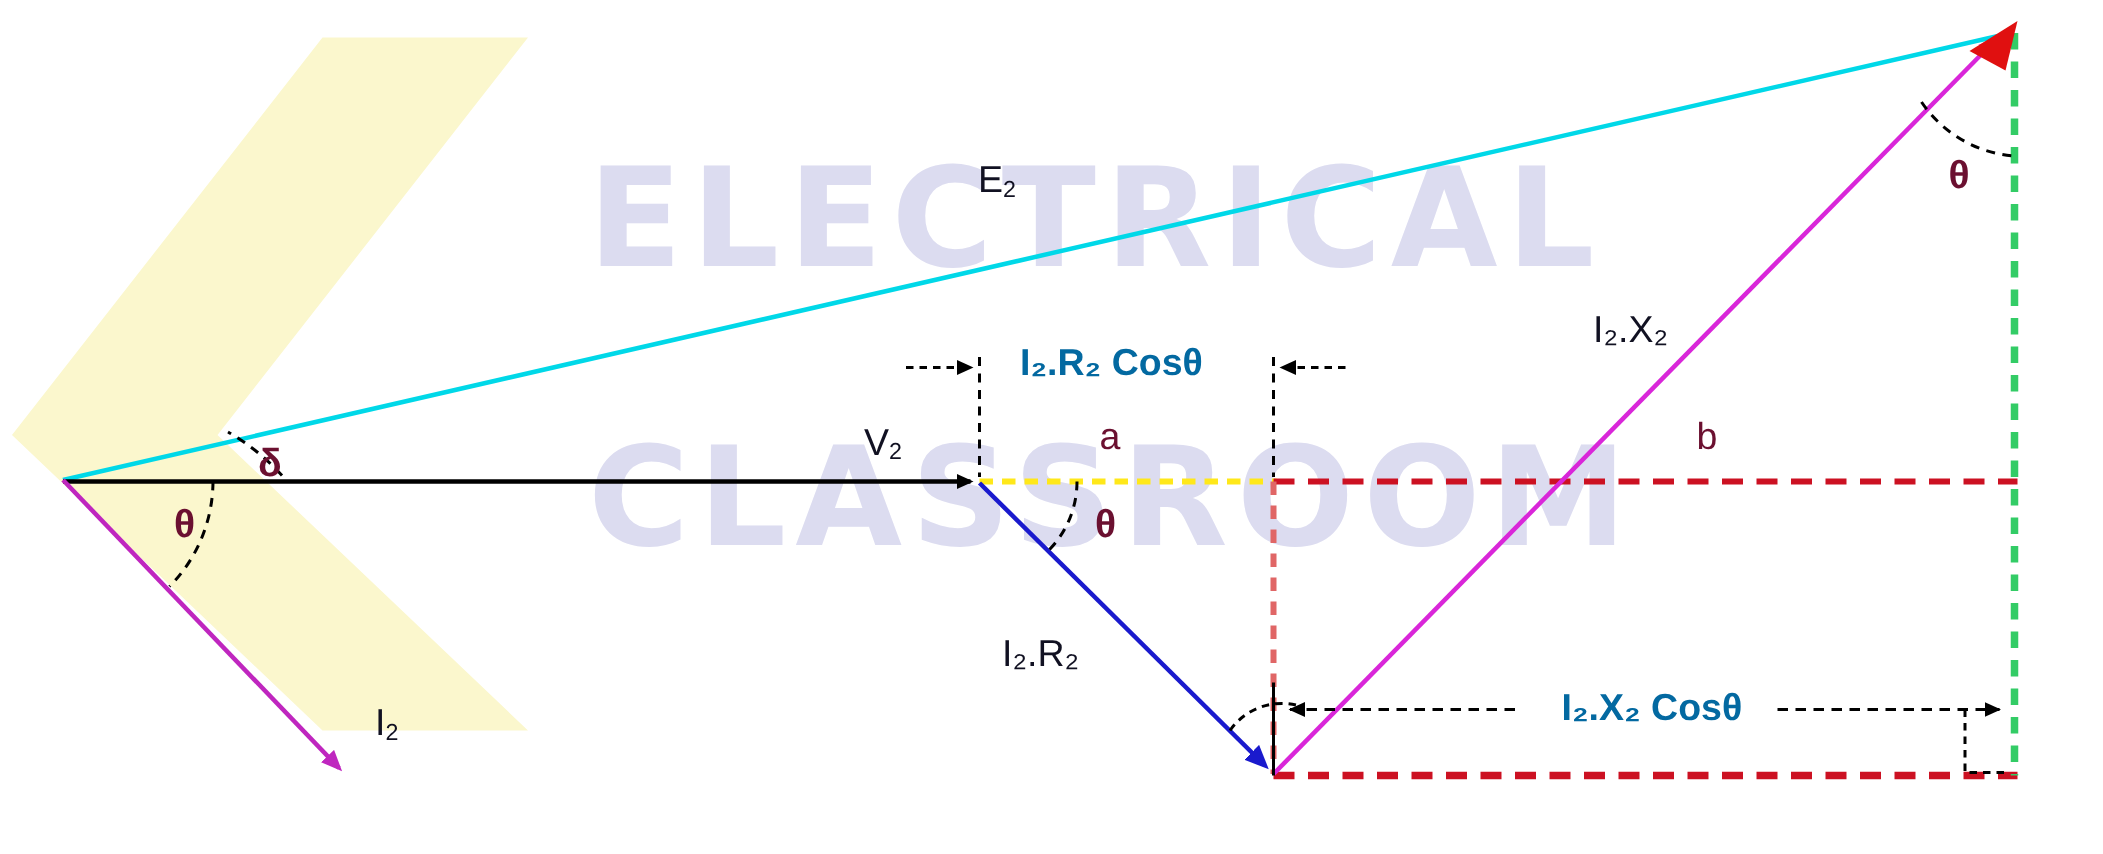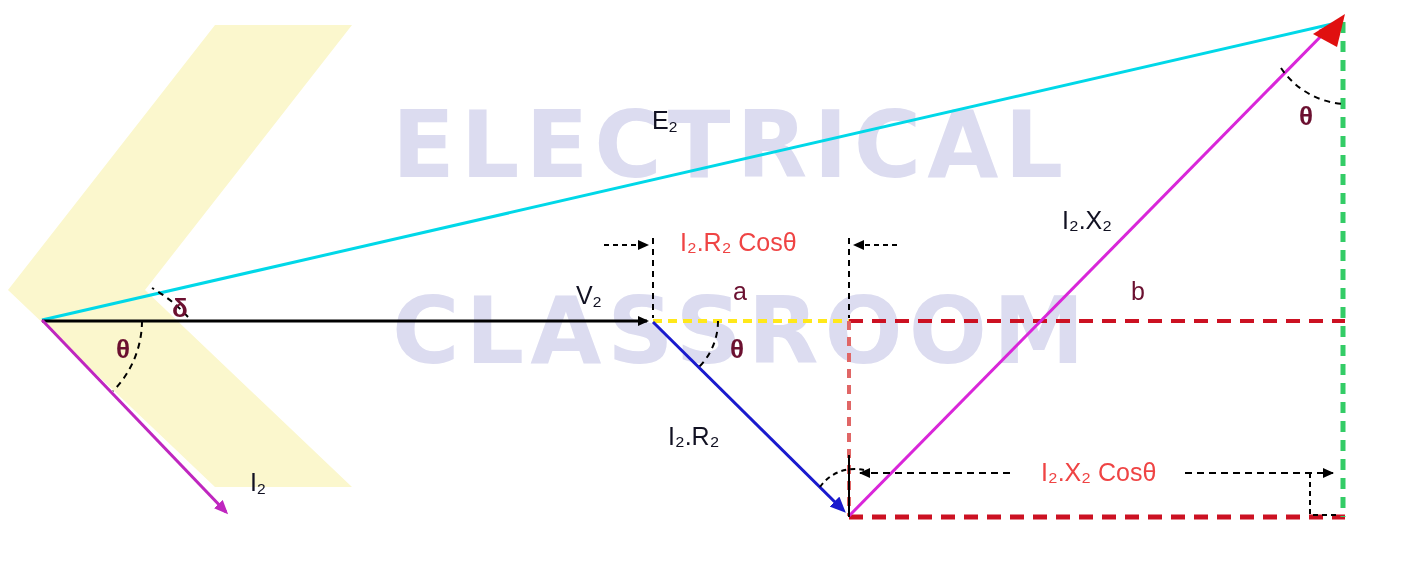--- a/index.html
+++ b/index.html
@@ -34,23 +34,23 @@
     vertical-align: baseline;
     position: relative;
     top: 0.22em;
   }
   .vec-label {
     color: #111122;
     font-size: 25px;
     font-weight: 400;
   }
   .dim-label {
-    color: #ef4444;
+    color: #0369a1;
     font-size: 25px;
-    font-weight: 400;
+    font-weight: 700;
   }
   .angle-label {
     color: #6b1030;
     font-size: 26px;
     font-weight: 700;
   }
   .seg-label {
     color: #6b1030;
     font-size: 25px;
     font-weight: 400;

